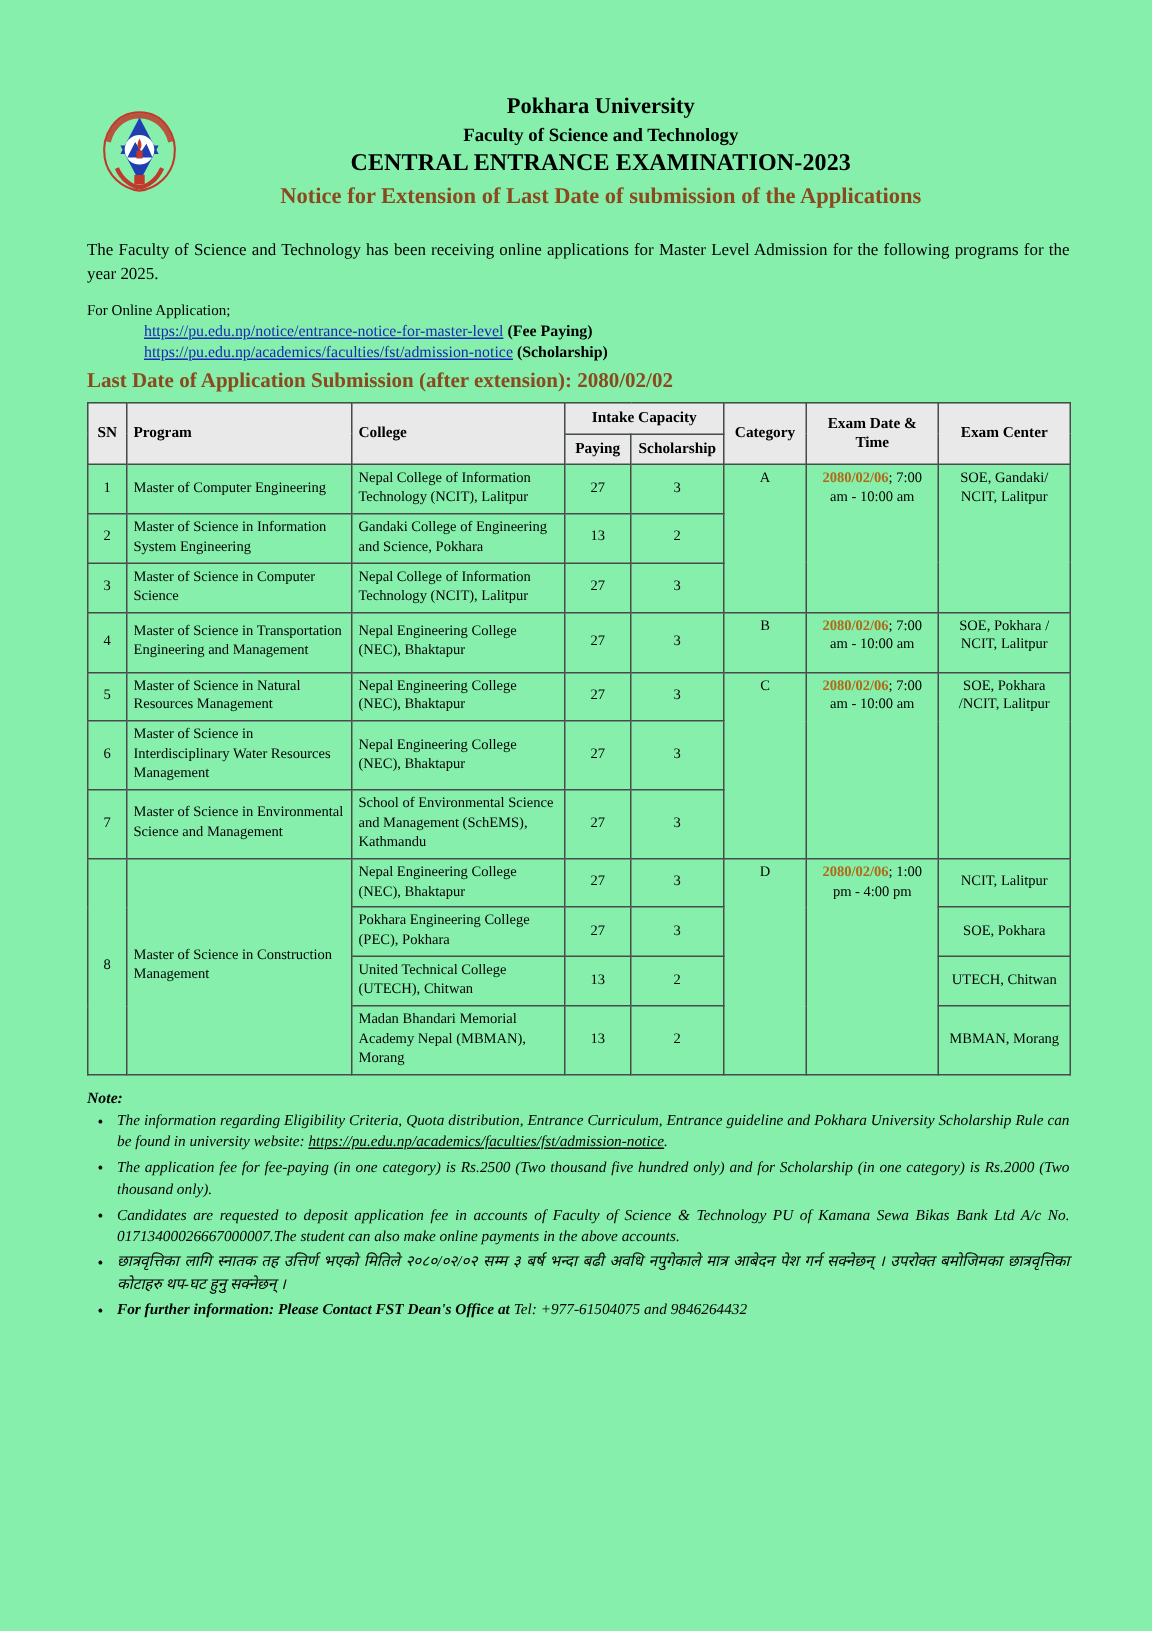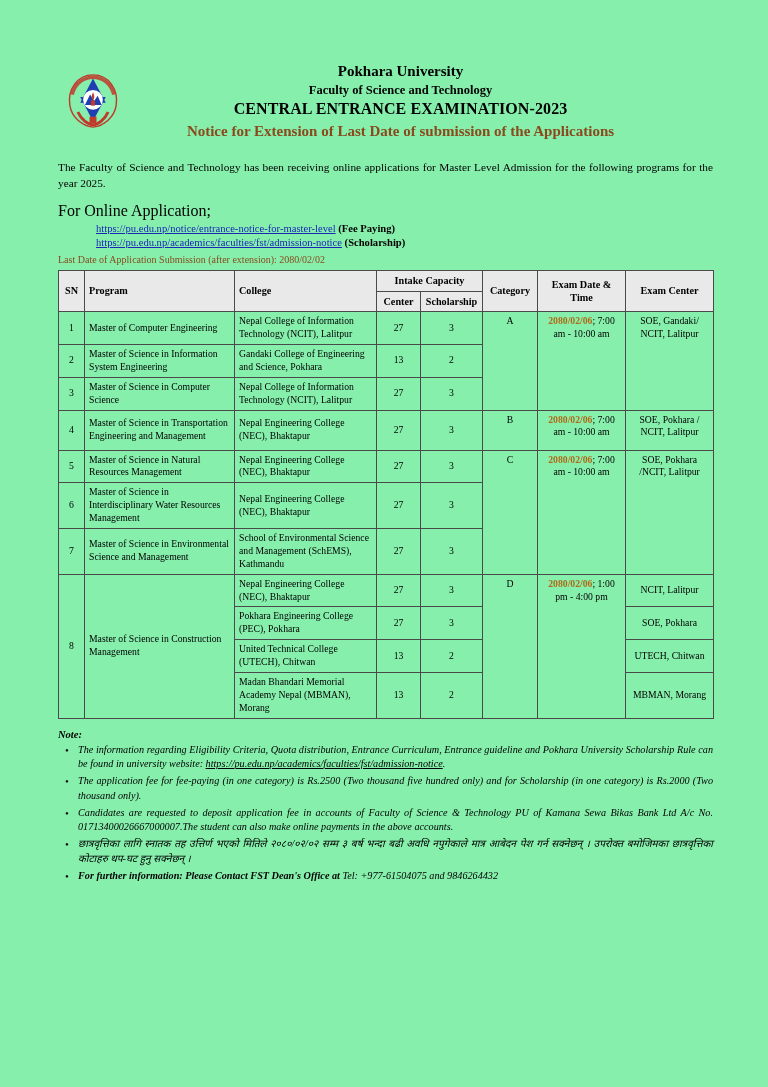--- a/index.html
+++ b/index.html
@@ -57,38 +57,38 @@
 
   
   .para {
     font-size: 11.3px;
     line-height: 1.42;
     text-align: justify;
     margin-top: 17px;
     color: #000;
   }
   .subpara {
-    font-size: 16px;
+    font-size: 10px;
     margin-top: 11px;
     color: #000;
   }
   .link-row {
     font-size: 10.6px;
     margin-top: 3px;
     padding-left: 38px;
     white-space: nowrap;
   }
   .link {
     color: #1a27b8;
     text-decoration: underline;
   }
   .link-tag { color: #000; font-weight: bold; font-size: 10.6px; }
   .lastdate {
-    font-size: 10px;
-    font-weight: normal;
+    font-size: 14px;
+    font-weight: bold;
     color: #8a4a1d;
     margin-top: 6px;
     margin-bottom: 5px;
   }
 
   
   table.main {
     border-collapse: collapse;
     width: 655px;
     table-layout: fixed;
@@ -213,21 +213,21 @@
         <tr>
           <th rowspan="2">SN</th>
           <th rowspan="2" style="text-align:left">Program</th>
           <th rowspan="2" style="text-align:left">College</th>
           <th colspan="2">Intake Capacity</th>
           <th rowspan="2">Category</th>
           <th rowspan="2">Exam Date &amp; Time</th>
           <th rowspan="2">Exam Center</th>
         </tr>
         <tr>
-          <th>Center</th>
+          <th>Paying</th>
           <th>Scholarship</th>
         </tr>
       </thead>
       <tbody>
 
         <tr style="height:26px">
           <td class="c">1</td>
           <td class="l">Master of Computer Engineering</td>
           <td class="l">Nepal College of Information Technology (NCIT), Lalitpur</td>
           <td class="c">27</td>

